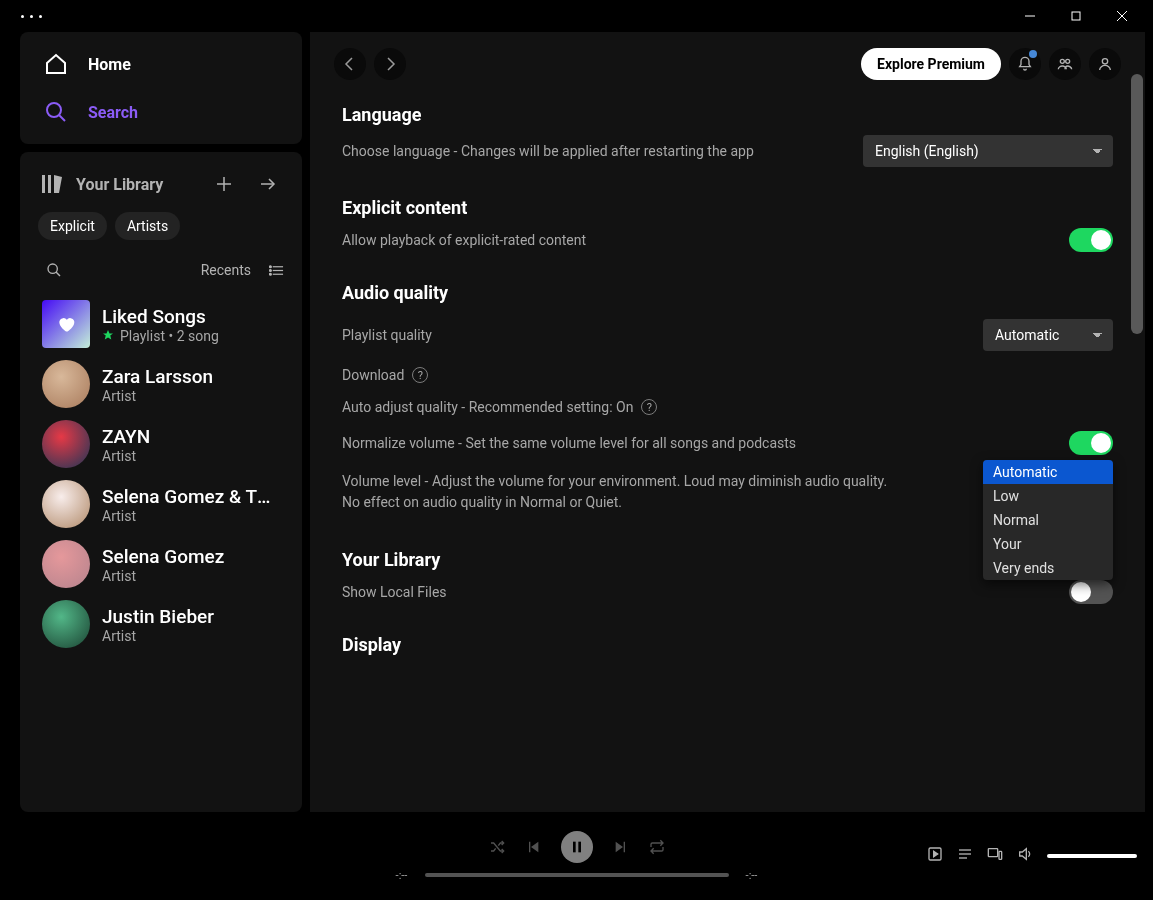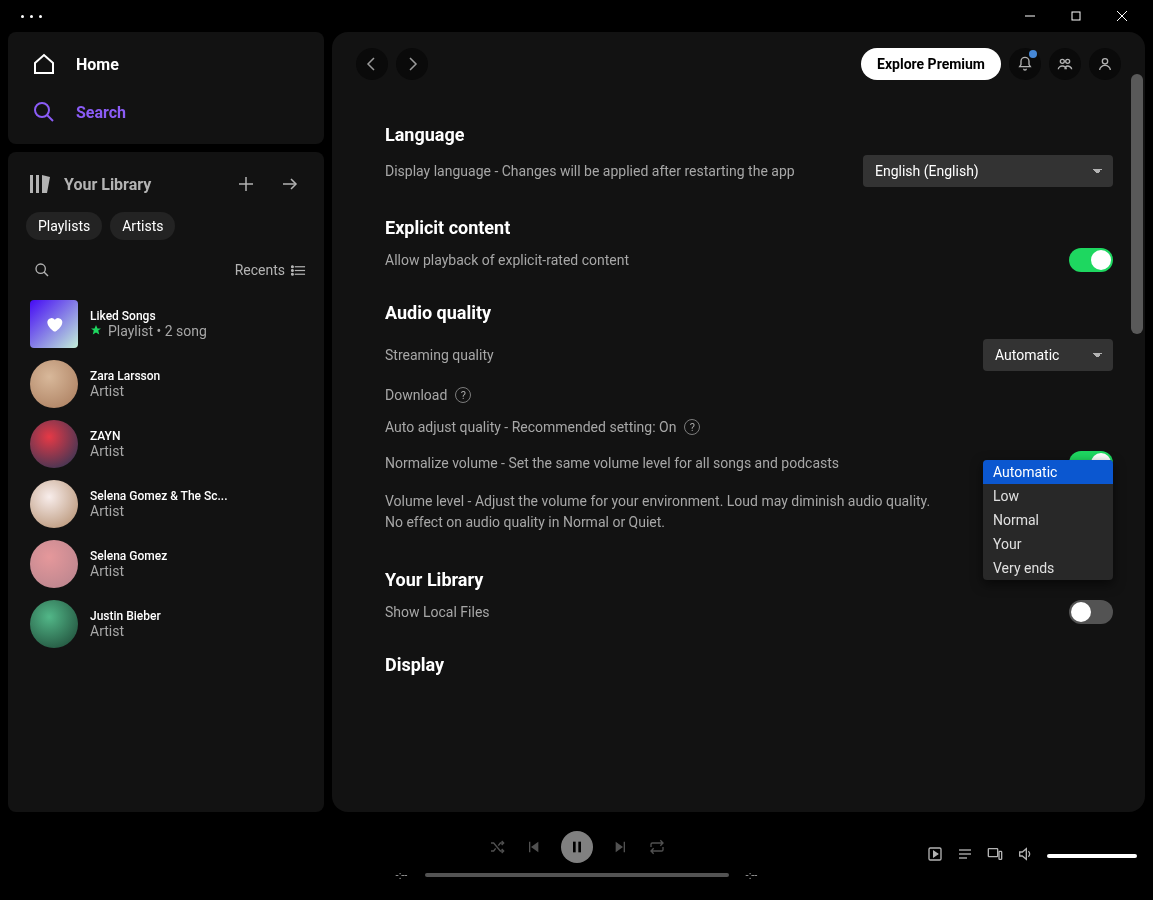--- a/index.html
+++ b/index.html
@@ -5,57 +5,57 @@
 * { margin:0; padding:0; box-sizing:border-box; font-family: -apple-system, BlinkMacSystemFont, "Segoe UI", Roboto, Arial, sans-serif; }
 body { background:#000; width:1153px; height:900px; overflow:hidden; color:#fff; }
 .window { width:100%; height:100%; display:flex; flex-direction:column; }
 .titlebar { height:32px; display:flex; align-items:center; justify-content:space-between; padding:0 8px; background:#000; }
 .titlebar-left { display:flex; align-items:center; gap:4px; padding-left:12px; }
 .dot { width:3px; height:3px; background:#fff; border-radius:50%; display:inline-block; margin:0 1px;}
 .titlebar-right { display:flex; align-items:center; gap:0; }
 .win-btn { width:46px; height:32px; display:flex; align-items:center; justify-content:center; color:#fff; cursor:pointer; }
 .win-btn svg { width:10px; height:10px; }
 .app-body { flex:1; display:flex; gap:8px; padding:0 8px 0 8px; min-height:0; }
-.sidebar { width:316px; display:flex; flex-direction:column; gap:8px; }
+.sidebar { width:282px; display:flex; flex-direction:column; gap:8px;margin-left:12px; }
 .panel { background:#121212; border-radius:8px; }
 .nav-panel { padding:8px 12px; }
 .nav-item { display:flex; align-items:center; gap:20px; padding:12px 12px; color:#8b5cf6; font-weight:700; font-size:16px; cursor:pointer; border-radius:4px; }
 .nav-item:first-child { color:#fff; }
 .nav-item svg { width:24px; height:24px; }
 .library-panel { flex:1; padding:8px 12px 12px 12px; min-height:0; display:flex; flex-direction:column; }
 .lib-header { display:flex; align-items:center; gap:12px; padding:8px 6px 12px 8px; }
 .lib-title { display:flex; align-items:center; gap:12px; flex:1; color:#b3b3b3; font-weight:700; font-size:16px; }
 .lib-icon-btn { width:32px; height:32px; display:flex; align-items:center; justify-content:center; color:#b3b3b3; cursor:pointer; border-radius:50%; }
 .chips { display:flex; gap:8px; padding:0 6px 14px 6px; }
 .chip { background:#232323; color:#fff; padding:6px 12px; border-radius:20px; font-size:14px; cursor:pointer; }
 .lib-controls { display:flex; align-items:center; justify-content:space-between; padding:0 6px 8px 6px; }
 .lib-search { color:#b3b3b3; cursor:pointer; width:32px; height:32px; display:flex; align-items:center; justify-content:center; }
-.lib-sort { display:flex; align-items:center; gap:6px; color:#b3b3b3; font-size:14px; cursor:pointer; }
+.lib-sort { display:flex; align-items:center; gap:18px; color:#b3b3b3; font-size:14px; cursor:pointer; }
 .lib-list { flex:1; overflow-y:auto; padding:0 4px; }
 .lib-row { display:flex; align-items:center; gap:12px; padding:6px 6px; cursor:pointer; border-radius:6px; }
 .lib-art { width:48px; height:48px; border-radius:4px; flex-shrink:0; background:#333; position:relative; overflow:hidden; }
 .lib-art.round { border-radius:50%;}
 .lib-art.liked { background:linear-gradient(135deg,#450af5,#c4efd9); display:flex; align-items:center; justify-content:center; }
 .lib-art.liked svg { color:#fff; width:20px; height:20px; }
 .artist-art { width:100%; height:100%; }
 .lib-meta { min-width:0; flex:1; }
-.lib-name { color:#fff; font-size:12px; font-weight:500; white-space:nowrap; overflow:hidden; text-overflow:ellipsis; }
+.lib-name { color:#fff; font-size:19px; font-weight:500; white-space:nowrap; overflow:hidden; text-overflow:ellipsis; }
 .lib-sub { color:#a7a7a7; font-size:14px; display:flex; align-items:center; gap:6px; }
-.main { flex:1; background:#121212; border-radius:16px; display:flex; flex-direction:column; min-width:0; position:relative;gap:20px; }
+.main { flex:1; background:#121212; border-radius:0; display:flex; flex-direction:column; min-width:0; position:relative; }
 .main-header { display:flex; align-items:center; justify-content:space-between; padding:16px 24px; }
 .nav-arrows { display:flex; gap:8px; }
 .nav-arrow { width:32px; height:32px; background:#0a0a0a; border-radius:50%; display:flex; align-items:center; justify-content:center; color:#9a9a9a; cursor:pointer; }
 .header-right { display:flex; align-items:center; gap:8px; }
 .premium-btn { background:#fff; color:#000; font-weight:700; font-size:14px; padding:8px 16px; border-radius:20px; cursor:pointer; border:none; }
 .hdr-icon { width:32px; height:32px; background:#0a0a0a; border-radius:50%; display:flex; align-items:center; justify-content:center; color:#b3b3b3; cursor:pointer; position:relative;}
 .notif-dot { position:absolute; top:2px; right:4px; width:8px; height:8px; background:#4688d7; border-radius:50%; }
 .main-content { flex:1; overflow-y:auto; padding:0 32px 32px 32px; position:relative; }
 .page-title-row { display:flex; align-items:center; justify-content:space-between; padding:20px 0 28px 0; }
 .page-title { font-size:24px; font-weight:700; }
-.section { padding:8px 0 20px 0;margin-left:21px; }
+.section { padding:8px 0 20px 0; }
 .sec-title { font-size:18px; font-weight:700; color:#fff; margin-bottom:8px; }
 .sec-row { display:flex; align-items:center; justify-content:space-between; gap:24px; padding:2px 0; }
 .sec-desc { color:#a7a7a7; font-size:14px; line-height:1.5; max-width:560px; }
 .select { background:#333; color:#fff; border:none; padding:8px 12px; border-radius:4px; font-size:14px; min-width:250px; cursor:pointer; appearance:none; -webkit-appearance:none; background-image:linear-gradient(45deg,transparent 50%,#b3b3b3 50%),linear-gradient(135deg,#b3b3b3 50%,transparent 50%); background-position:calc(100% - 16px) center,calc(100% - 11px) center; background-size:5px 5px,5px 5px; background-repeat:no-repeat; }
 .select.sm { min-width:130px; }
 .toggle { width:44px; height:24px; background:#535353; border-radius:12px; position:relative; cursor:pointer; flex-shrink:0; }
 .toggle .knob { position:absolute; left:2px; top:2px; width:20px; height:20px; background:#fff; border-radius:50%; transition:left .15s; }
 .toggle.on { background:#1ed760; }
 .toggle.on .knob { left:22px; }
 .opt-row { display:flex; align-items:center; justify-content:space-between; gap:24px; padding:8px 0; }
@@ -148,21 +148,21 @@
               </svg>
             </div>
           <div class="lib-icon-btn">
               <svg width="16" height="16" viewBox="0 0 16 16" stroke="currentColor" stroke-width="1.5" fill="none">
                 <line x1="1" y1="8" x2="14" y2="8"></line>
                 <polyline points="9,3 14,8 9,13"></polyline>
               </svg>
             </div>
         </div>
         <div class="chips">
-          <div class="chip">Playlists</div>
+          <div class="chip">Explicit</div>
           <div class="chip">Artists</div>
         </div>
         <div class="lib-controls">
           <div class="lib-search">
               <svg width="16" height="16" viewBox="0 0 24 24" fill="none" stroke="currentColor" stroke-width="2">
                 <circle cx="10" cy="10" r="7"></circle>
                 <line x1="15" y1="15" x2="21" y2="21"></line>
               </svg>
             </div>
           <div class="lib-sort">
@@ -292,40 +292,40 @@
               </svg>
             </div>
         </div>
       </div>
 
       <div class="main-content">
 
         <div class="section">
           <div class="sec-title">Language</div>
           <div class="sec-row">
-            <div class="sec-desc">Display language - Changes will be applied after restarting the app</div>
+            <div class="sec-desc">Choose language - Changes will be applied after restarting the app</div>
             <select class="select"><option>English (English)</option></select>
           </div>
         </div>
 
         <div class="section">
           <div class="sec-title">Explicit content</div>
           <div class="sec-row">
             <div class="sec-desc">Allow playback of explicit-rated content</div>
             <div class="toggle on">
                 <div class="knob"></div>
               </div>
           </div>
         </div>
 
 
         <div class="section">
           <div class="sec-title">Audio quality</div>
           <div class="opt-row">
-            <div class="opt-label">Streaming quality</div>
+            <div class="opt-label">Playlist quality</div>
             <select class="select sm"><option>Automatic</option></select>
           </div>
           <div class="opt-row">
             <div class="opt-label">
                 <span>Download</span>
                 <span class="help-icon">?</span>
               </div>
             <div style="width:130px"></div>
           </div>
           <div class="opt-row">

